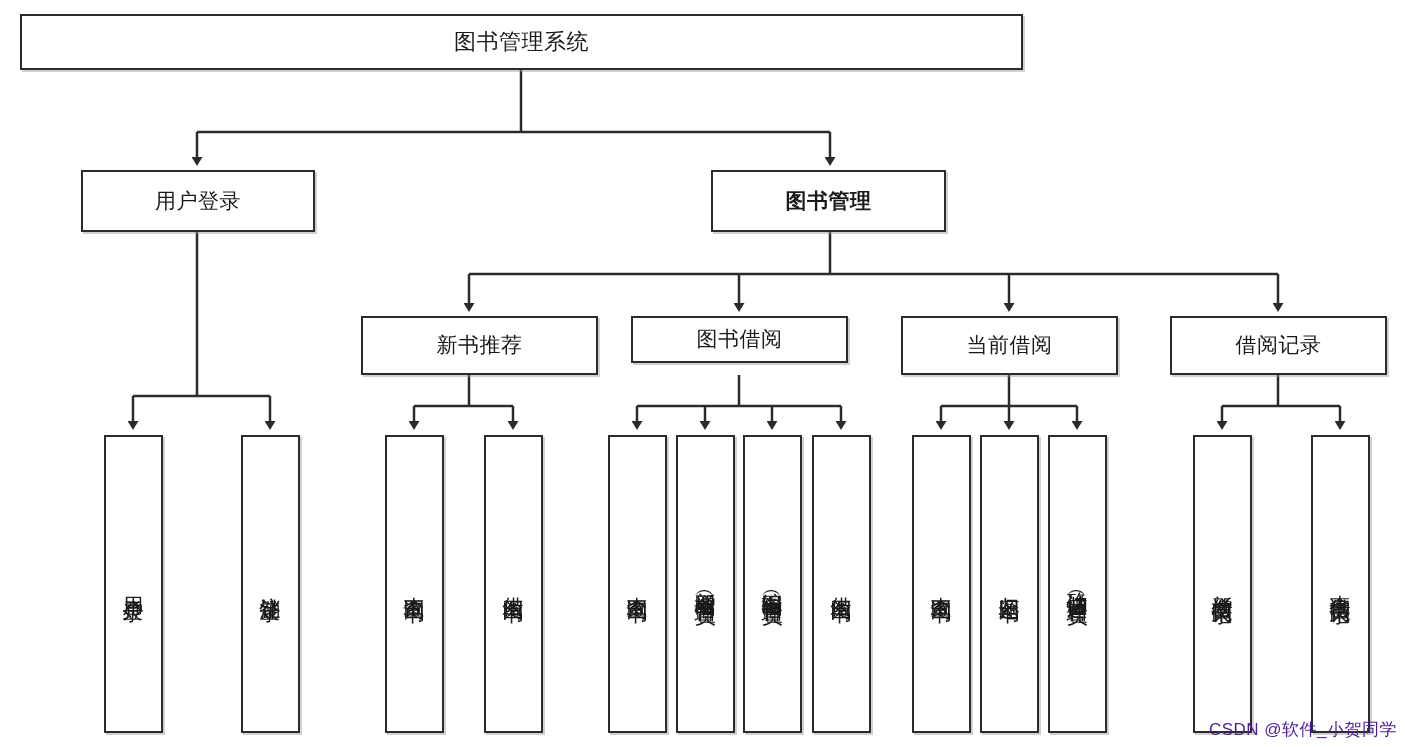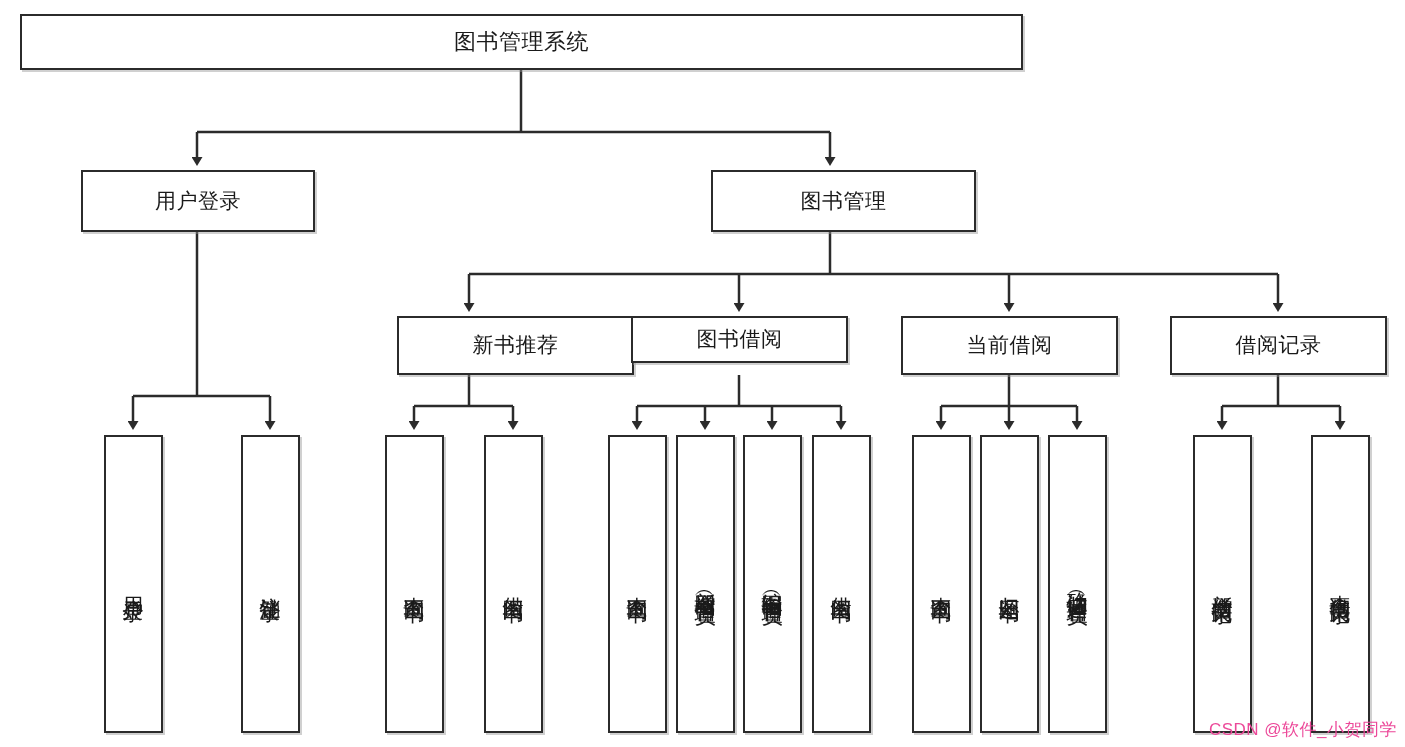--- a/index.html
+++ b/index.html
@@ -60,21 +60,21 @@
     font-size: 21px;
     line-height: 1.0;
     letter-spacing: 2px;
     white-space: nowrap;
   }
   #watermark {
     position: absolute;
     right: 8px;
     bottom: 6px;
     font-size: 17px;
-    color: #ec4899;
+    color: #4c1d95;
     letter-spacing: 0.5px;
     white-space: nowrap;
     user-select: none;
   }
 </style>
 </head>
 <body>
 
 <div id="canvas">
 
@@ -128,25 +128,25 @@
     </g>
   </svg>
 
   <div class="node h root" style="left:20px; top:14px; width:1003px; height:56px;">
     <span class="label">图书管理系统</span>
   </div>
 
   <div class="node h" style="left:81px; top:170px; width:234px; height:62px;">
     <span class="label">用户登录</span>
   </div>
-  <div class="node h" style="left:711px; top:170px; width:265px; height:62px;">
+  <div class="node h" style="left:711px; top:170px; width:235px; height:62px;font-weight:bold;">
     <span class="label">图书管理</span>
   </div>
 
-  <div class="node h" style="left:361px; top:316px; width:237px; height:59px;margin-left:36px;">
+  <div class="node h" style="left:361px; top:316px; width:237px; height:59px;">
     <span class="label">新书推荐</span>
   </div>
   <div class="node h" style="left:631px; top:316px; width:217px; height:47px;">
     <span class="label">图书借阅</span>
   </div>
   <div class="node h" style="left:1170px; top:316px; width:217px; height:59px;">
     <span class="label">借阅记录</span>
   </div>
   <div class="node h" style="left:901px; top:316px; width:217px; height:59px;">
     <span class="label">当前借阅</span>

